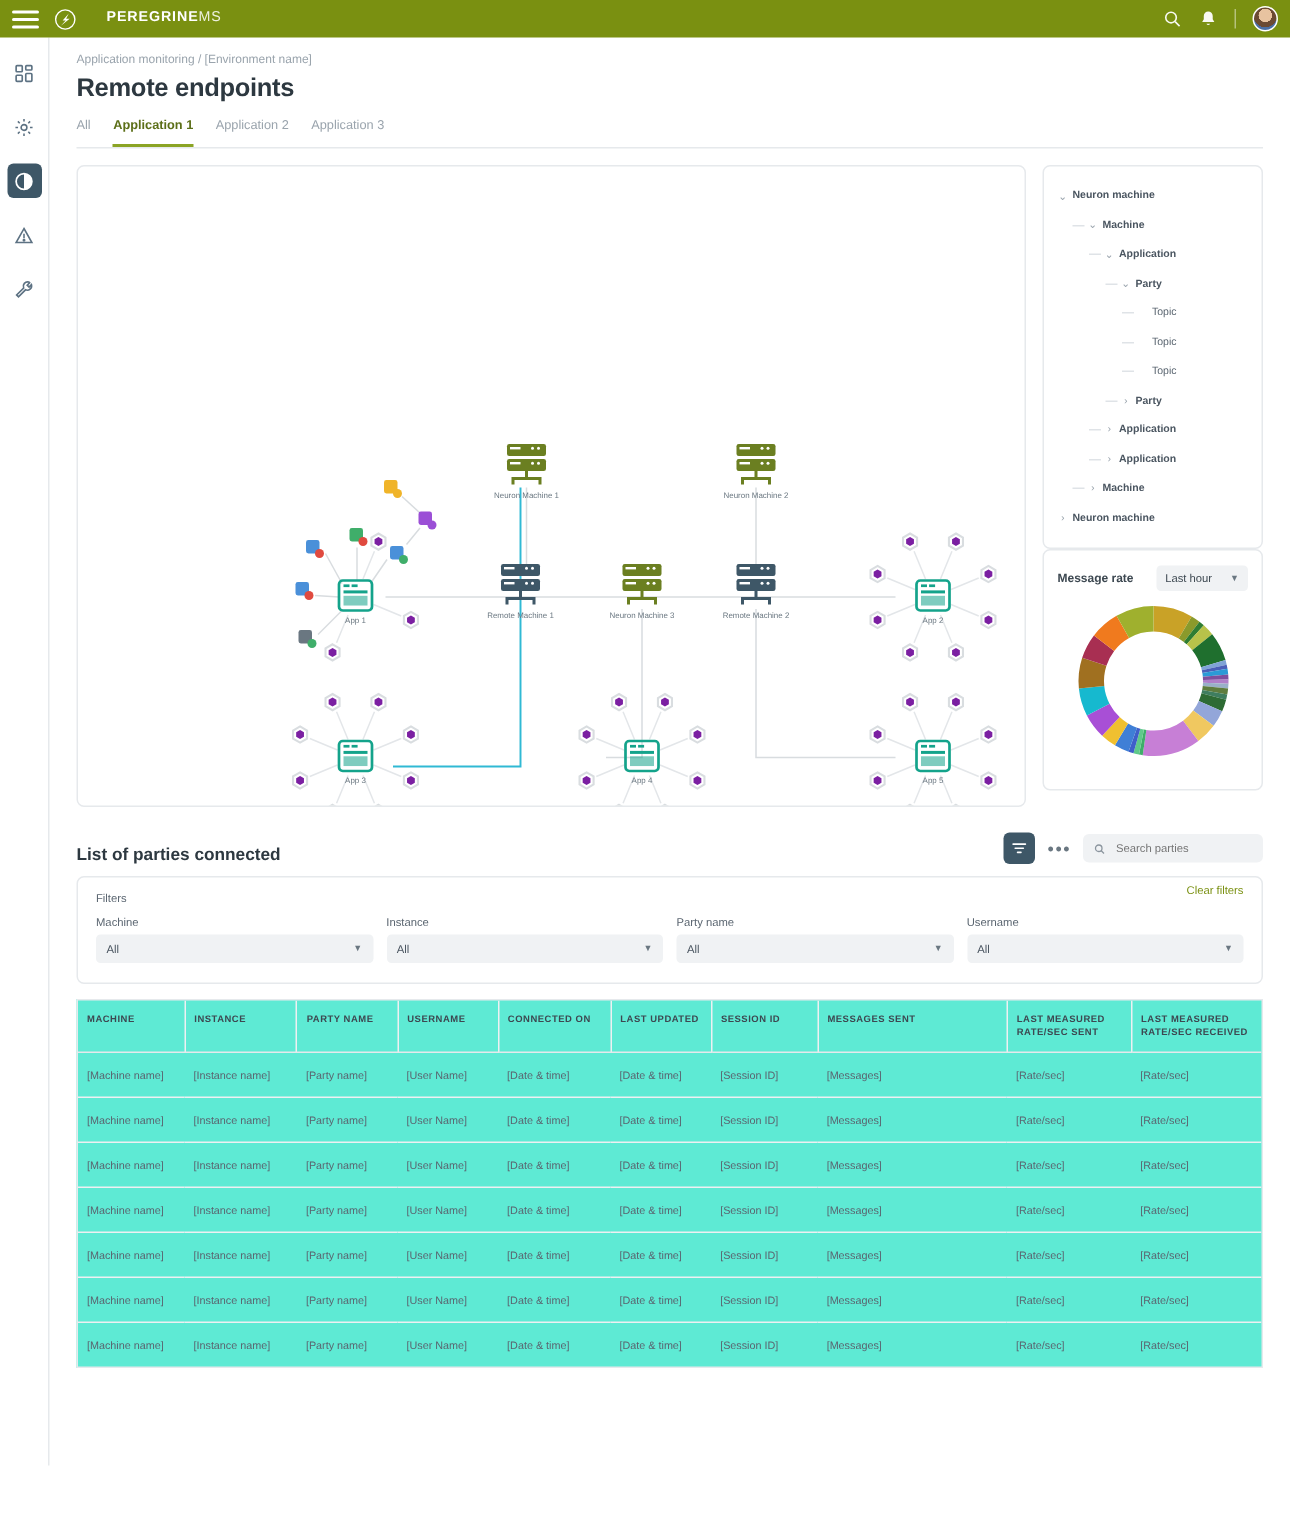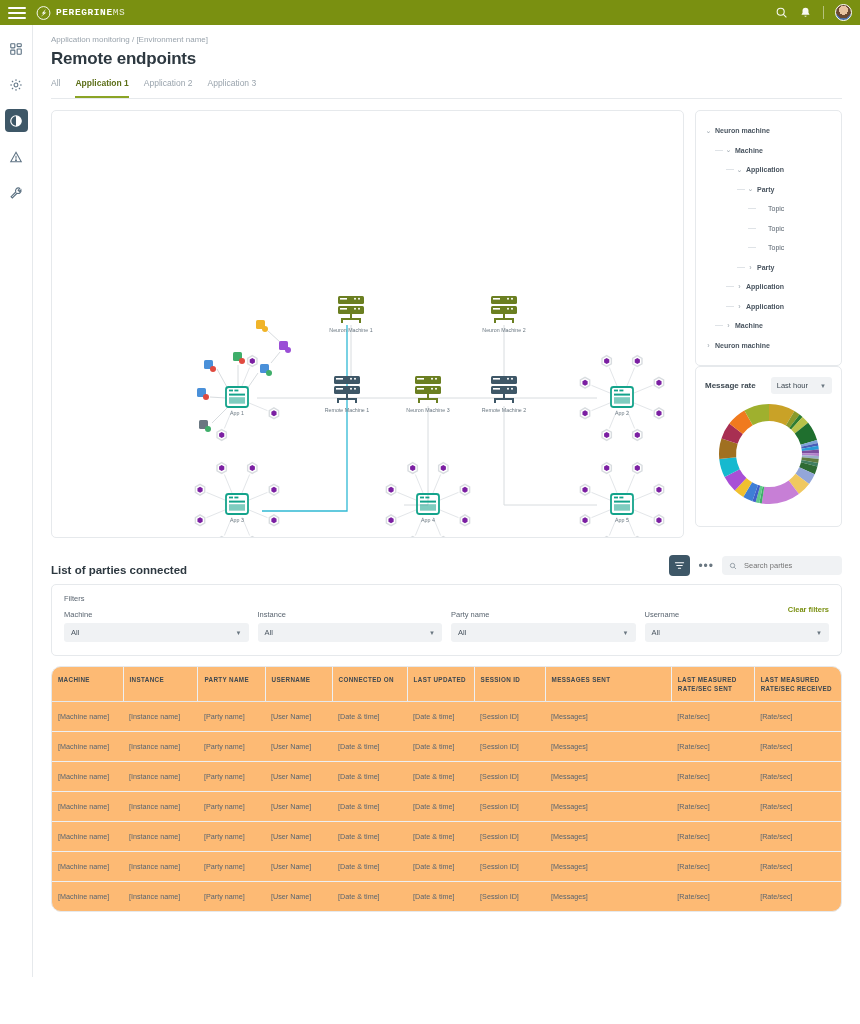--- a/index.html
+++ b/index.html
@@ -12,21 +12,21 @@
     overflow:hidden;
   }
 
   
   #topbar{
     height:25px; background:#7a9011; display:flex; align-items:center;
     padding:0 8px; color:#fff; position:relative;
   }
   #hamburger{ width:18px; display:flex; flex-direction:column; gap:3px; cursor:pointer; margin-right:10px;}
   #hamburger i{ display:block; height:2px; background:#fff; border-radius:1px;}
-  #brand{ display:flex; align-items:center; gap:5px;font-family:Liberation Mono, monospace;}
+  #brand{ display:flex; gap:20px;}
   #brandtext{ font-size:9.5px; letter-spacing:.6px;}
   #brandtext b{ font-weight:bold;}
   #brandtext span{ font-weight:normal; opacity:.85;}
   #topright{ position:absolute; right:8px; top:0; height:25px; display:flex; align-items:center; gap:11px;}
   .tb-ico{ width:13px; height:13px; display:block; cursor:pointer; opacity:.95;}
   #divider{ width:1px; height:13px; background:rgba(255,255,255,.45);}
   #avatar{
     width:17px;height:17px;border-radius:50%;
     background:radial-gradient(circle at 50% 35%, #e8c3a0 0 36%, #6b4a33 37% 64%, #4a6fa5 65%);
     border:1.5px solid #fff; cursor:pointer;
@@ -90,32 +90,32 @@
   #filterbtn{ width:21px;height:21px;border-radius:4px;background:#3e5767;display:flex;align-items:center;justify-content:center;cursor:pointer;}
   #ellipsis{ font-size:12px;color:#6a7781;cursor:pointer;letter-spacing:1px;line-height:8px;}
   #searchbox{
     width:120px;height:19px;background:#f0f2f4;border-radius:4px;display:flex;align-items:center;
     gap:5px; padding:0 7px; cursor:text;
   }
   #searchbox input{ border:0;background:transparent;outline:0;font-size:7.5px;color:#6a7781;width:92px;font-family:inherit;}
 
   #filtercard{ border:1px solid #e6e9ec;border-radius:5px;background:#fff;padding:9px 12px 13px 12px; position:relative; margin-bottom:10px;}
   #filterslabel{ font-size:7.5px; color:#5a6570; margin-bottom:7px;}
-  #clearfilters{ position:absolute; right:12px; top:20px; font-size:7.5px; color:#7a9011; font-weight:bold; cursor:pointer;}
+  #clearfilters{ position:absolute; right:12px; top:4px; font-size:7.5px; color:#7a9011; font-weight:normal; cursor:pointer;}
   #filterrow{ display:flex; gap:9px;}
   .fcol{ flex:1;}
   .flab{ font-size:7.5px; color:#5a6570; margin-bottom:4px;}
   .fsel{
     height:19px;background:#f0f2f4;border-radius:3px;display:flex;align-items:center;justify-content:space-between;
     padding:0 7px;font-size:7.5px;color:#4a5560;cursor:pointer;
   }
   .fsel .cd{ font-size:6px; color:#6a7781;}
 
   
-  #tablecard{ border:1px solid #e6e9ec;border-radius:10px;background:#fdba74;overflow:hidden;}
+  #tablecard{ border:1px solid #e6e9ec;border-radius:0;background:#5eead4;overflow:hidden;}
   table{ width:100%; border-collapse:collapse;}
   th{
     text-align:left; font-size:6.3px; font-weight:bold; color:#3d4851; letter-spacing:.35px;
     padding:8px 6px; border-bottom:1px solid #e6e9ec; border-right:1px solid #eef0f2; vertical-align:top; line-height:1.45;
   }
   th:last-child{ border-right:0;}
   td{ font-size:7.2px; color:#5a6570; padding:10px 6px; border-bottom:1px solid #eef0f2;}
   tbody tr:last-child td{ border-bottom:0;}
 </style>
 </head>

